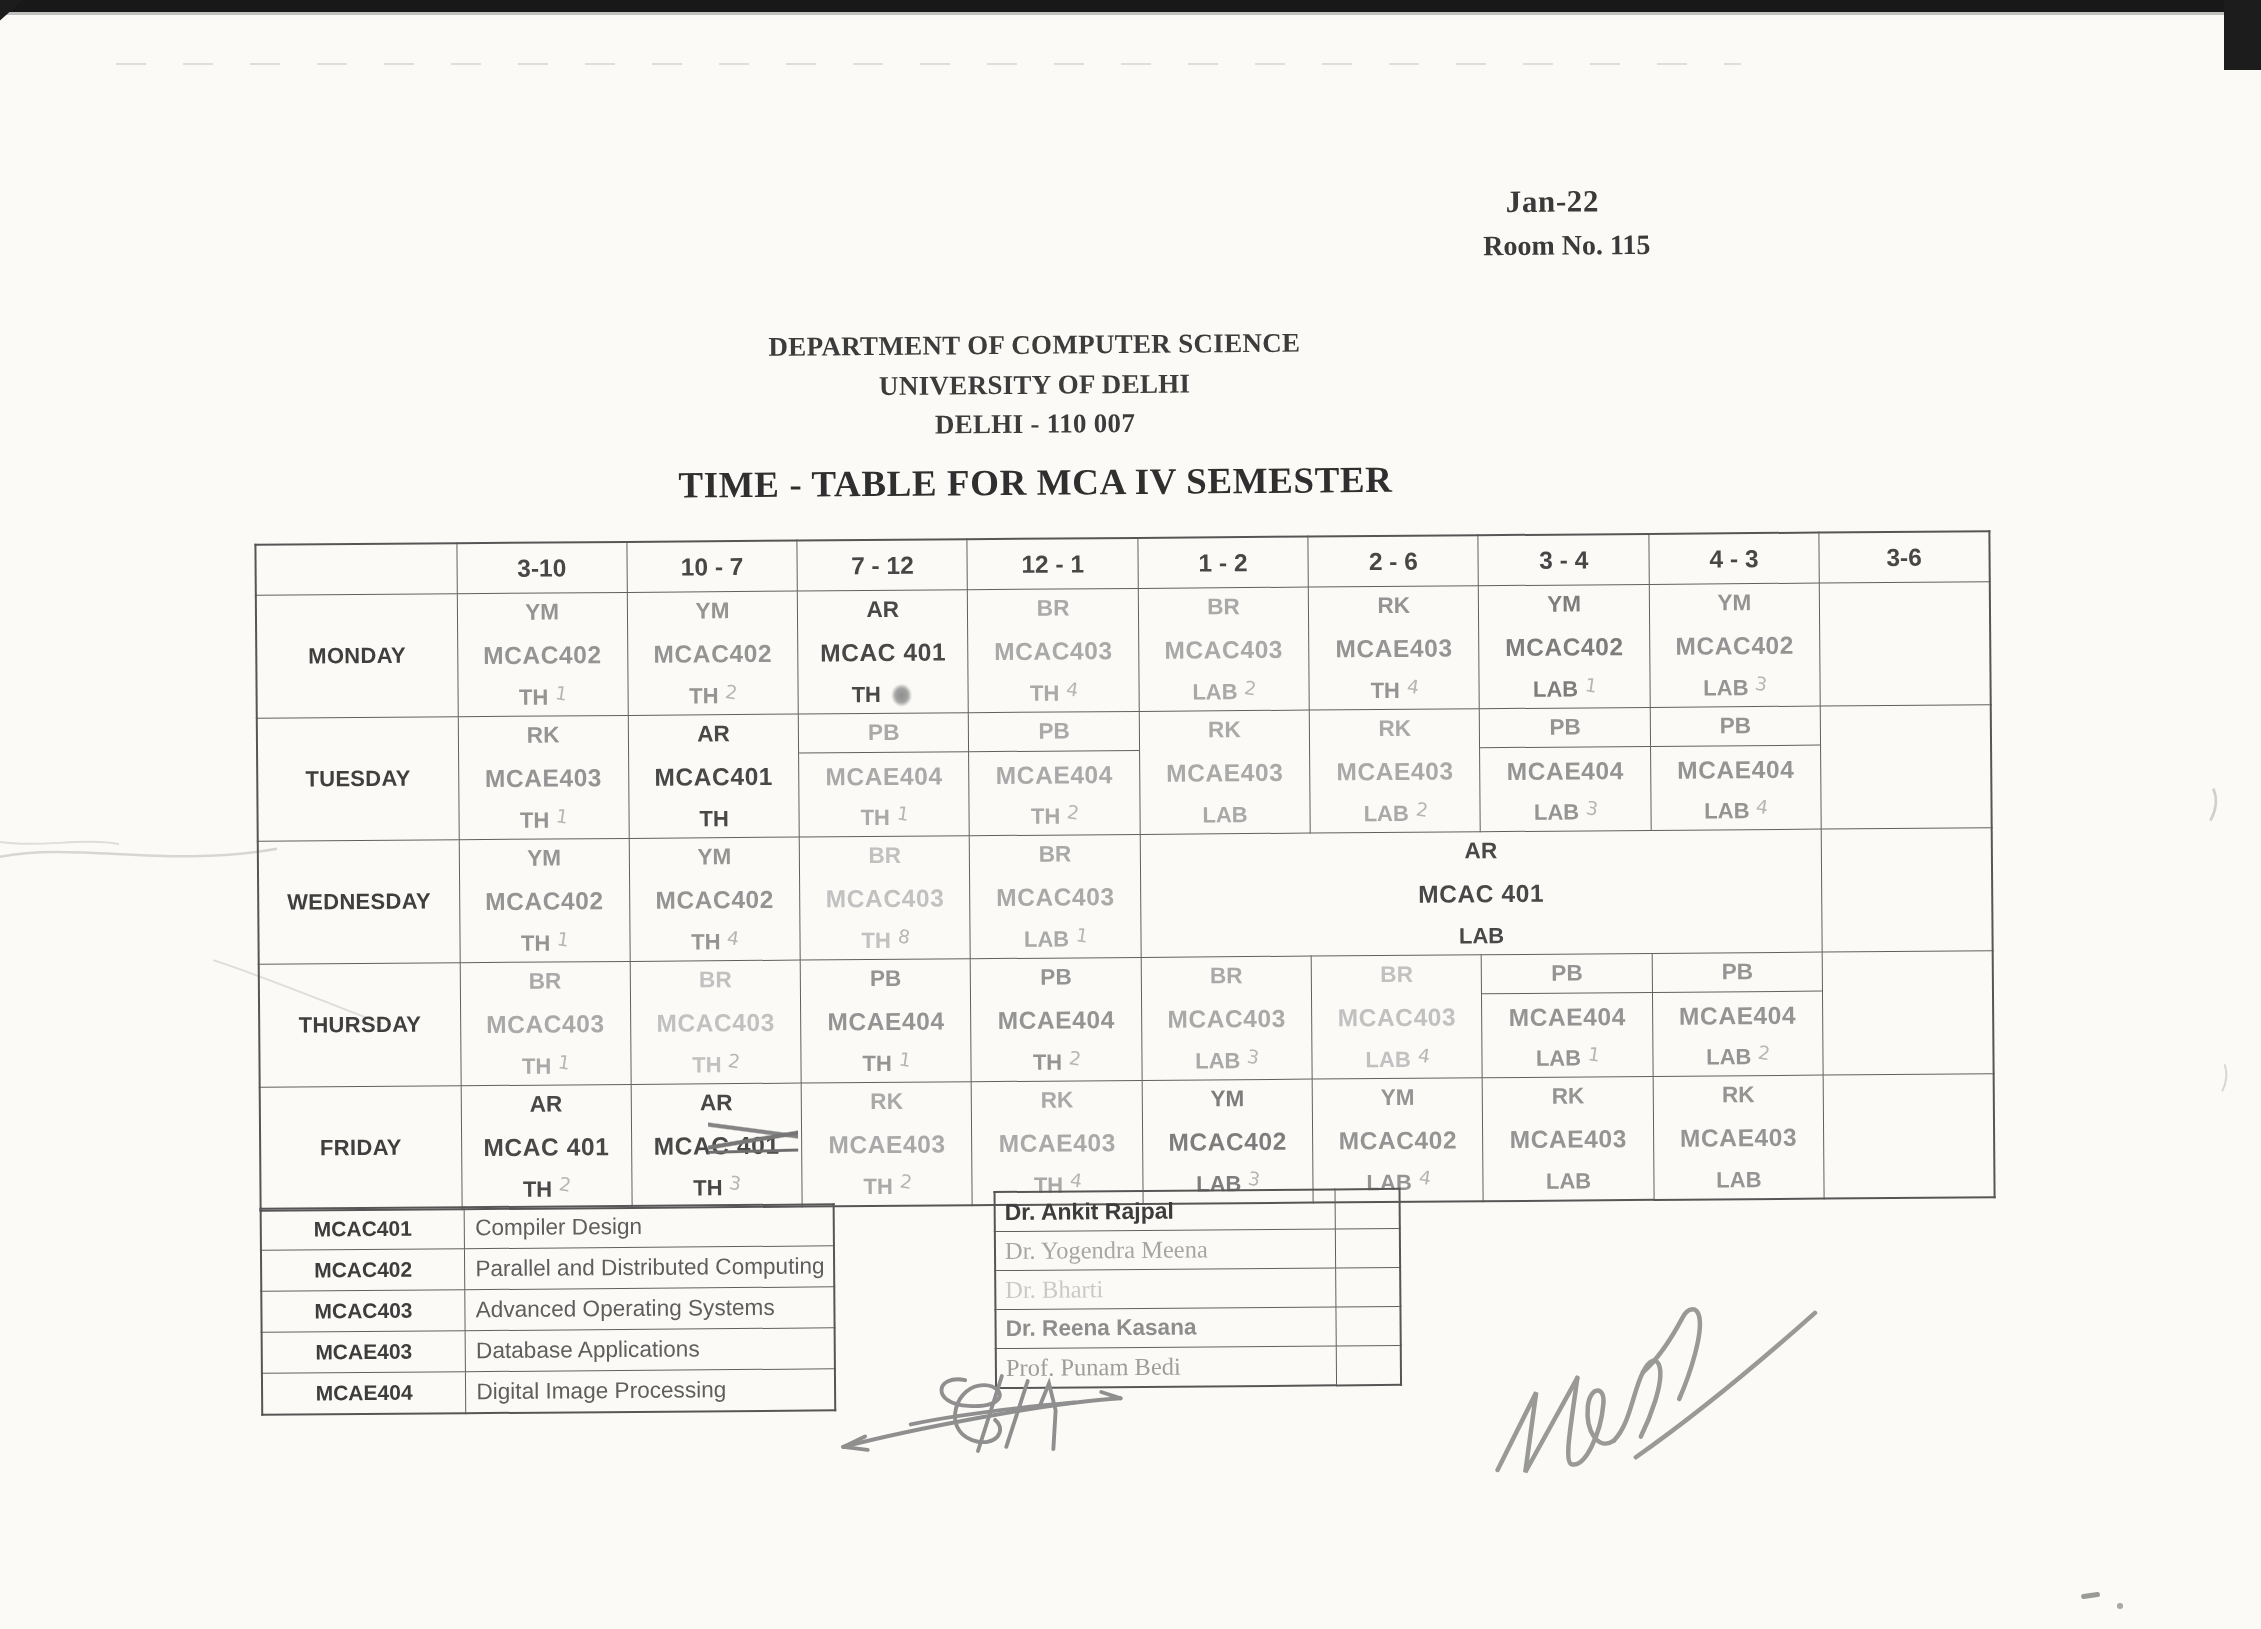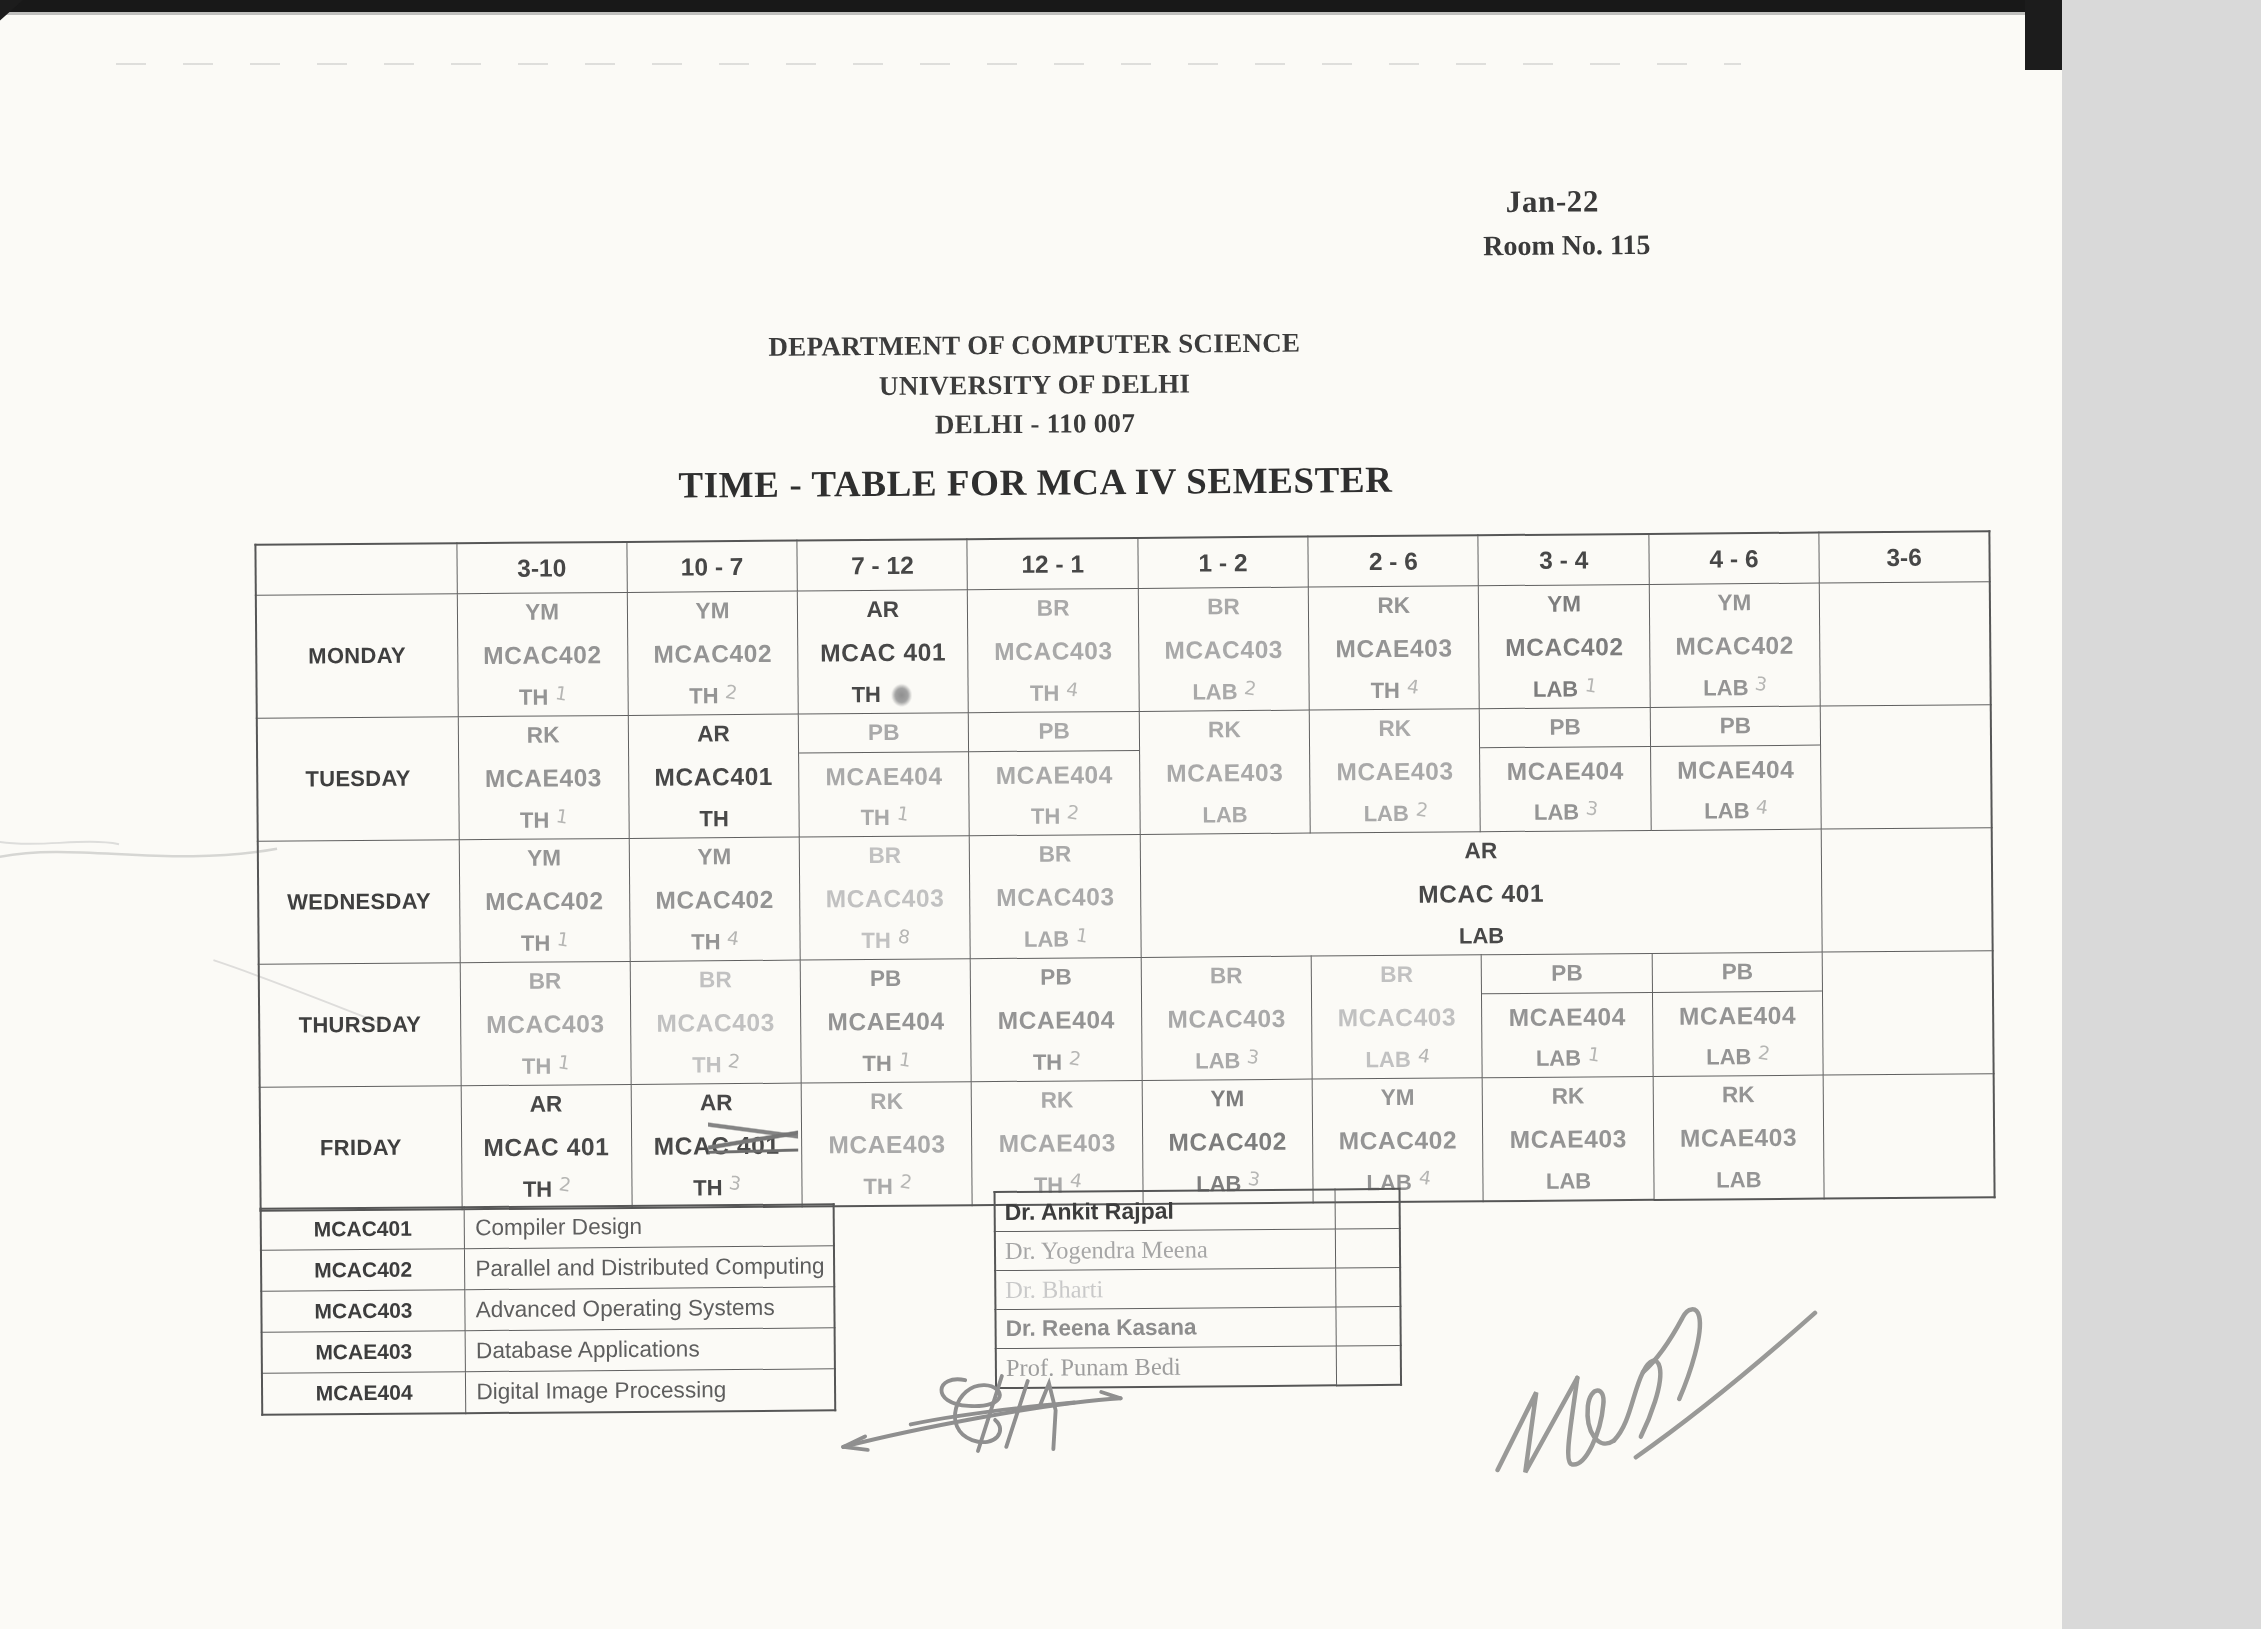--- a/index.html
+++ b/index.html
@@ -1,16 +1,16 @@
 <!DOCTYPE html>
 <html style="font-size:10.3px"><head>
 <meta charset="utf-8">
 <style>
   html,body{margin:0;padding:0;background:#d9d9d9;}
-  .page{position:relative;width:2062px;height:1630px;background:#fbfaf6;overflow:hidden;
+  .page{position:relative;width:2261px;height:1630px;background:#fbfaf6;overflow:hidden;
         font-family:"Liberation Sans",sans-serif;}
   .tilt{position:absolute;left:0;top:0;width:2261px;height:1630px;
         transform:rotate(-0.45deg);transform-origin:1128px 870px;}
 
   
   .scan-top-bar{position:absolute;left:0;top:0;width:2261px;height:11.6px;background:#181818;}
   .scan-top-shadow{position:absolute;left:0;top:11.6px;width:2261px;height:3.2px;background:#8e8e8e;opacity:.55;}
   .scan-noise-line{position:absolute;left:116px;top:63px;width:1625px;height:1.9px;opacity:.65;
      background:repeating-linear-gradient(90deg,#cfcfcd 0 30px,transparent 30px 67px);}
   .scan-corner-right{position:absolute;right:0;top:0;width:37px;height:70px;background:#1c1c1c;}
@@ -136,21 +136,21 @@
         <tbody>
           <tr class="head">
             <td class="day-name"></td>
             <td>3-10</td>
             <td>10 - 7</td>
             <td>7 - 12</td>
             <td>12 - 1</td>
             <td>1 - 2</td>
             <td>2 - 6</td>
             <td>3 - 4</td>
-            <td>4 - 6</td>
+            <td>4 - 3</td>
             <td>3-6</td>
           </tr>
           <tr class="day-row">
             <td class="day-name">MONDAY</td>
             <td>
               <div class="cell sh-mid">
                 <div class="t">YM</div>
                 <div class="c">MCAC402</div>
                 <div class="y">TH<span class="hw">1</span></div>
               </div>

